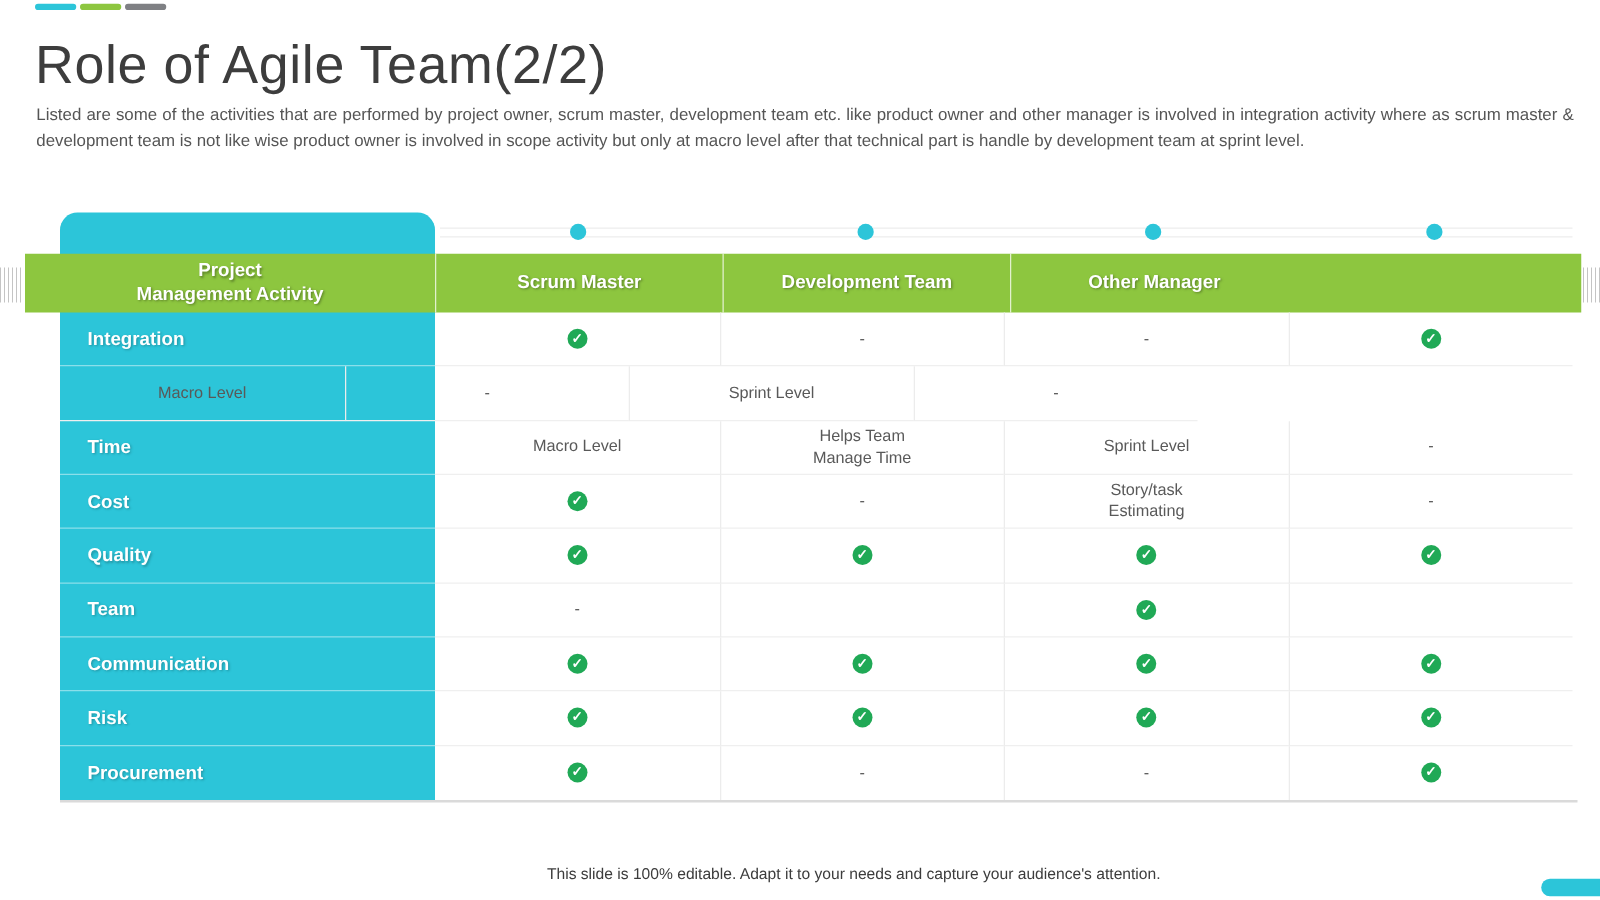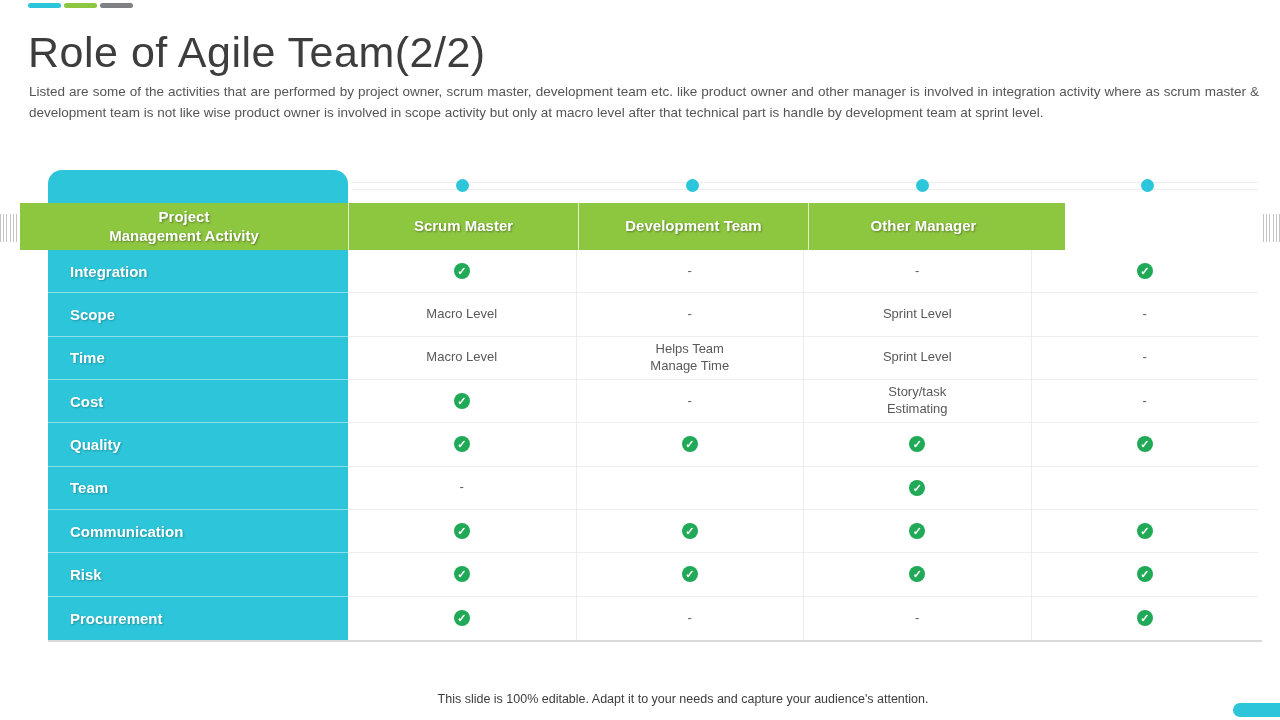--- a/index.html
+++ b/index.html
@@ -29,21 +29,21 @@
   .track{position:absolute;left:352px;top:182px;width:906px;height:6px;
          border-top:1px solid #ededed;border-bottom:1px solid #ededed;}
   .dot{position:absolute;top:179px;width:13px;height:13px;border-radius:50%;background:var(--cyan);}
   .dot-1{left:456px;} .dot-2{left:686px;} .dot-3{left:916px;} .dot-4{left:1141px;}
 
   
   .first-col-bg{position:absolute;left:48px;top:170px;width:300px;height:470px;
                 background:var(--cyan);border-radius:14px 14px 0 0;}
 
   
-  .header-band{position:absolute;left:20px;top:203px;width:1045px;height:47px;display:flex;
+  .header-band{position:absolute;left:20px;top:203px;width:1245px;height:47px;display:flex;
                background:var(--green);}
   .hcell{box-sizing:border-box;display:flex;align-items:center;justify-content:center;
          color:#fff;font-weight:bold;font-size:15px;text-align:center;white-space:pre-line;
          line-height:1.25;text-shadow:1px 1px 2px rgba(0,0,0,.35);}
   .hcell:nth-child(1){width:328px;}
   .hcell:nth-child(2),.hcell:nth-child(3),.hcell:nth-child(4){width:230px;border-left:1px solid rgba(255,255,255,.75);}
   .hcell:nth-child(5){width:227px;border-left:1px solid rgba(255,255,255,.75);}
 
   
   .tbody{position:absolute;left:48px;top:250px;width:1210px;height:390px;
@@ -100,21 +100,20 @@
 
   <div class="tbody">
       <div class="trow">
         <div class="cell label-cell">Integration</div>
         <div class="cell data-cell"><span class="check">✓</span></div>
         <div class="cell data-cell sep">-</div>
         <div class="cell data-cell sep">-</div>
         <div class="cell data-cell sep"><span class="check">✓</span></div>
       </div>
       <div class="trow">
-        <div class="cell label-cell">Scope</div>
         <div class="cell data-cell">Macro Level</div>
         <div class="cell data-cell sep">-</div>
         <div class="cell data-cell sep">Sprint Level</div>
         <div class="cell data-cell sep">-</div>
       </div>
       <div class="trow">
         <div class="cell label-cell">Time</div>
         <div class="cell data-cell">Macro Level</div>
         <div class="cell data-cell sep">Helps Team
 Manage Time</div>

